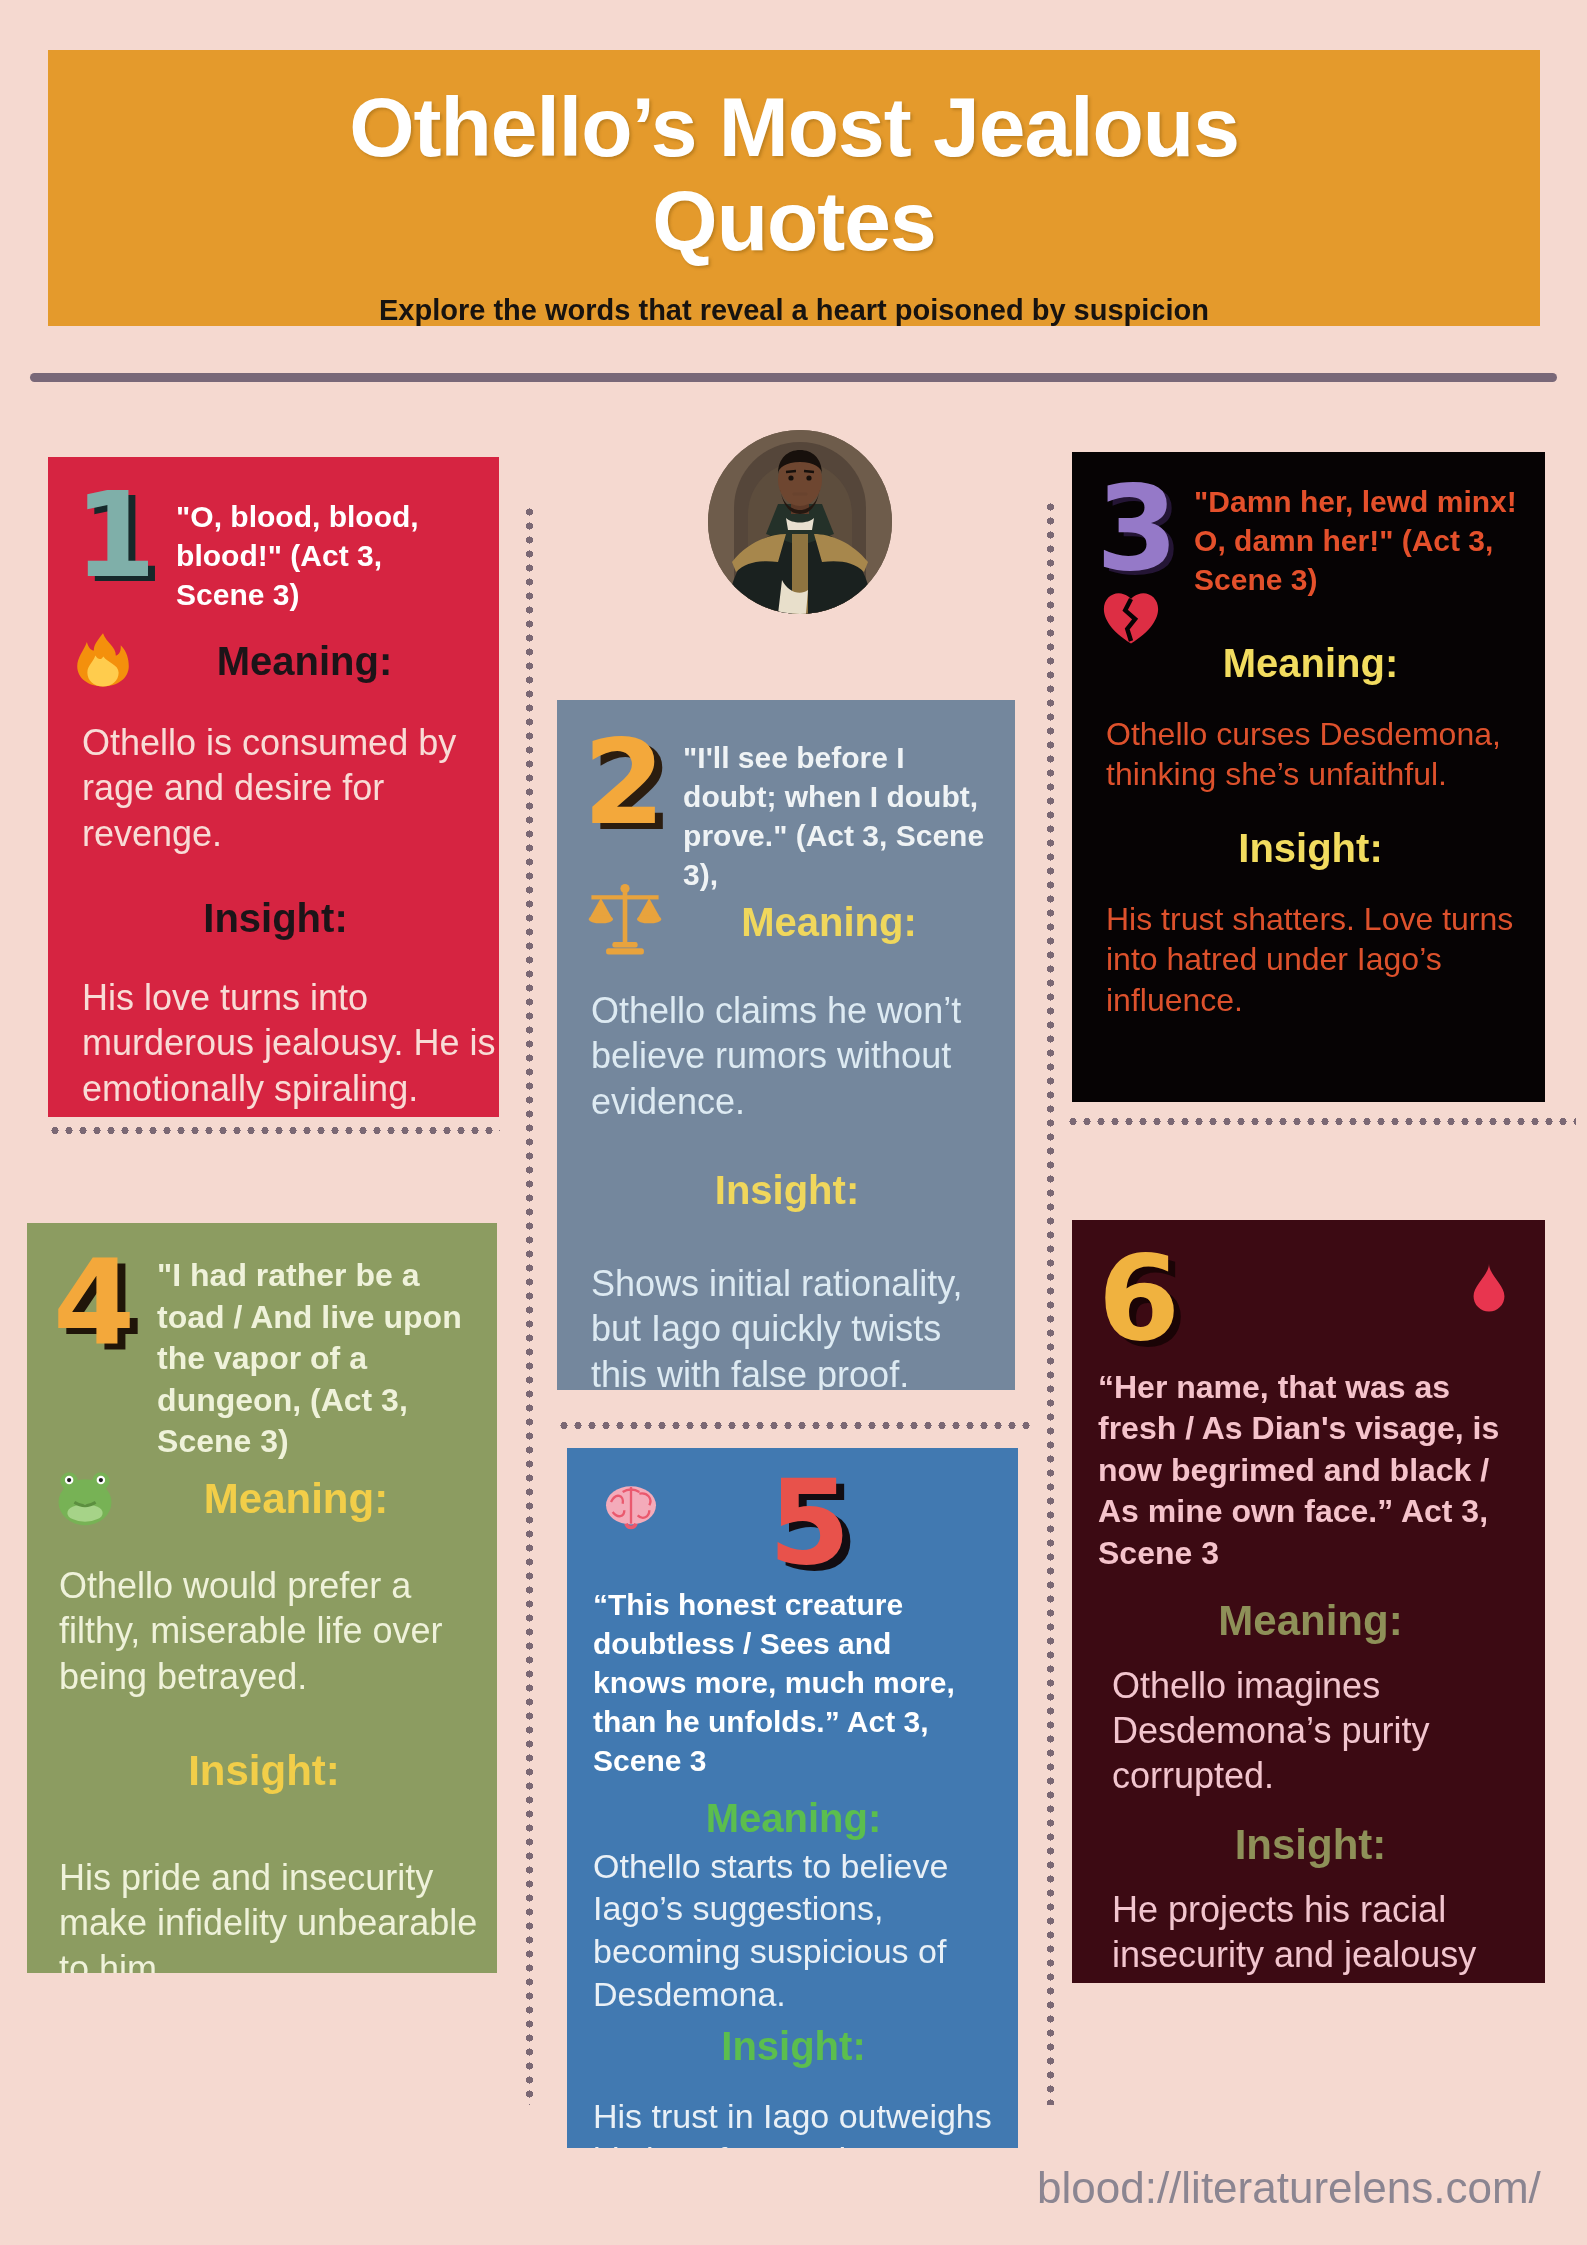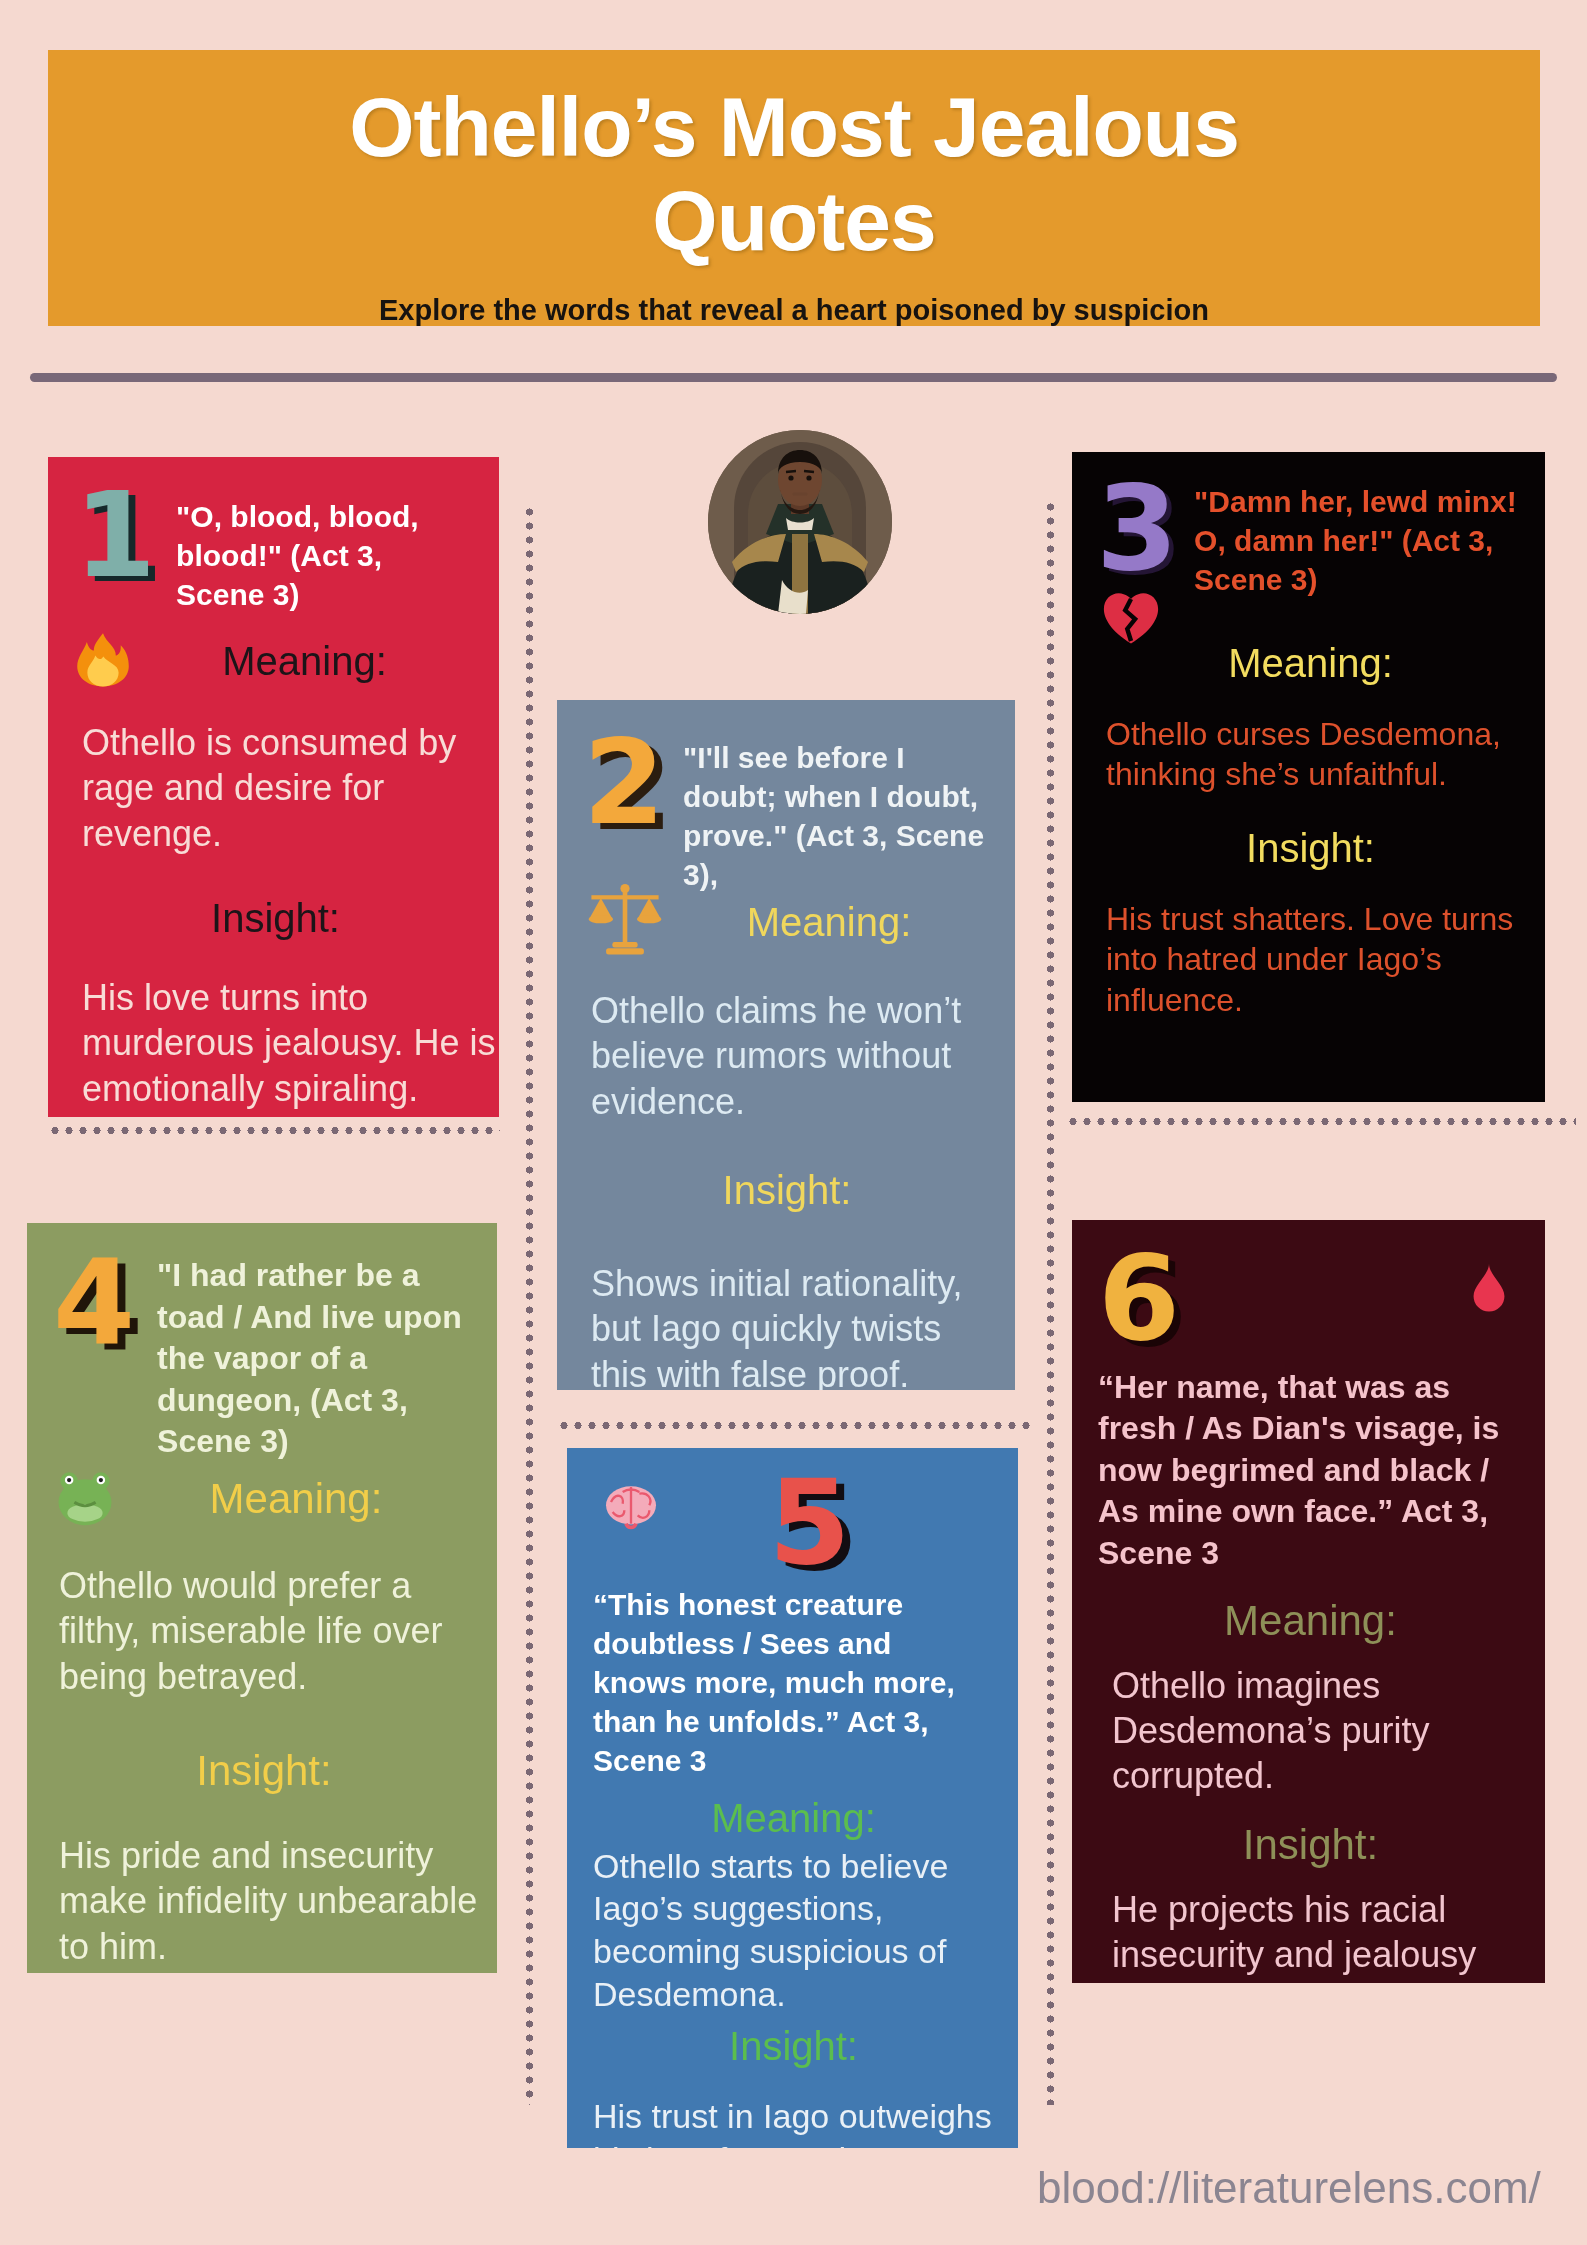--- a/index.html
+++ b/index.html
@@ -74,21 +74,21 @@
   .quote{font-weight:700;line-height:1.3;}
   .card-1 .quote{color:#FFFFFF;font-size:30px;margin:16px 0 0 20px;width:315px;}
   .card-2 .quote{color:#EFF3F5;font-size:30px;margin:10px 0 0 18px;width:310px;}
   .card-3 .quote{color:#E4502B;font-size:30px;margin:8px 0 0 16px;width:330px;}
   .card-4 .quote{color:#EFF2DA;font-size:32px;margin:6px 0 0 22px;width:320px;}
   .card-5 .quote{color:#FFFFFF;font-size:30px;margin:8px 0 16px 4px;width:400px;}
   .card-6 .quote{color:#F5C3CB;font-size:32px;margin:14px 0 0 0;width:420px;}
 
   .icon-row{display:flex;align-items:center;}
   .icon{flex:0 0 auto;}
-  .label{font-weight:400;text-align:center;}
+  .label{font-weight:700;text-align:center;}
   .label-fill{flex:1;}
   .card-1 .label{color:#1C1418;font-size:40px;}
   .card-2 .label{color:#F0D75C;font-size:40px;}
   .card-3 .label{color:#F2DC5F;font-size:40px;}
   .card-4 .label{color:#F2CE49;font-size:42px;}
   .card-5 .label{color:#5BBE4E;font-size:40px;}
   .card-6 .label{color:#8E9058;font-size:42px;}
 
   .body{font-weight:400;line-height:1.26;margin:0;}
   .card-1 .body{color:#F8DCD6;font-size:36px;width:420px;margin-left:8px;}
@@ -110,21 +110,21 @@
   .card-2 .body.second{margin-top:48px;}
 
   .card-3 .label.meaning{margin-top:-10px;}
   .card-3 .body.first{margin-top:28px;}
   .card-3 .label.insight{margin-top:32px;}
   .card-3 .body.second{margin-top:28px;}
 
   .card-4 .icon-row{margin-top:4px;}
   .card-4 .body.first{margin-top:32px;}
   .card-4 .label.insight{margin-top:48px;}
-  .card-4 .body.second{margin-top:38px;}
+  .card-4 .body.second{margin-top:60px;}
 
   .card-5 .label.meaning{margin-top:4px;}
   .card-5 .body.first{margin-top:4px;}
   .card-5 .label.insight{margin-top:8px;}
   .card-5 .body.second{margin-top:26px;}
   .card-5 .num-row{display:flex;align-items:flex-start;}
   .card-5 .num-center{flex:1;text-align:center;margin-right:40px;}
 
   .card-6 .num-row{display:flex;align-items:flex-start;justify-content:space-between;}
   .card-6 .label.meaning{margin-top:22px;}

